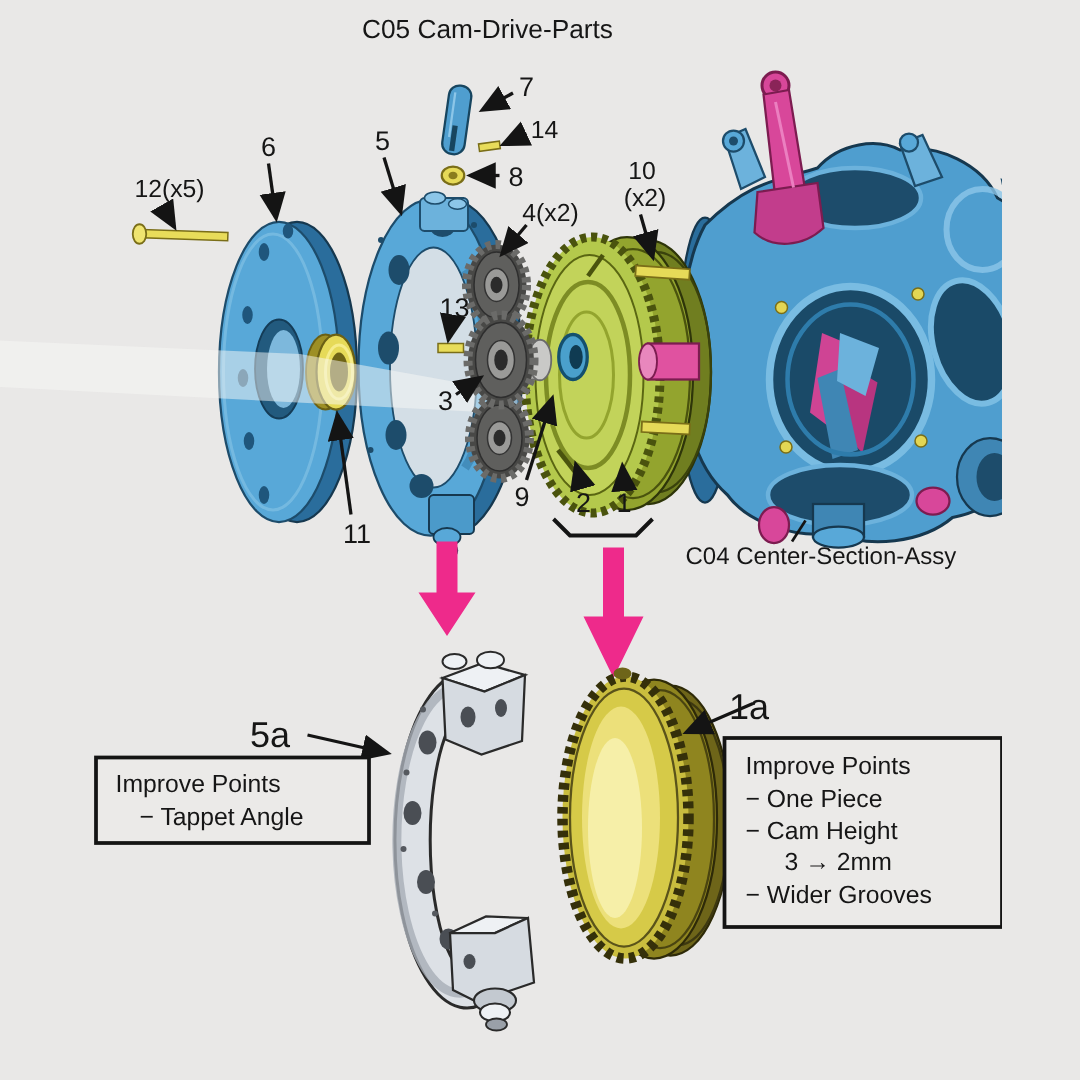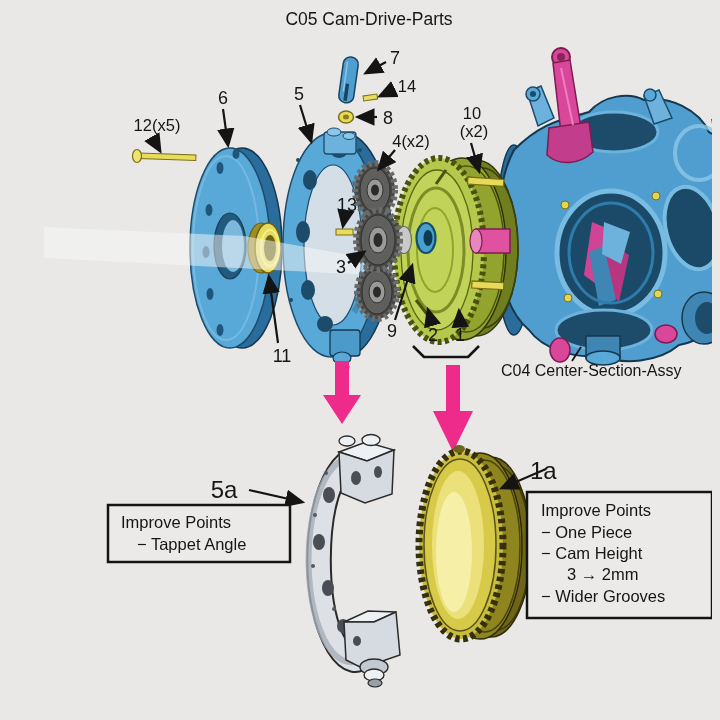--- a/index.html
+++ b/index.html
@@ -1,17 +1,17 @@
 <!DOCTYPE html>
 <html><head>
 <meta charset="utf-8">
 <style>
   html,body{margin:0;padding:0;background:#e9e8e7;}
   .stage{position:relative;width:668px;height:720px;background:#e9e8e7;overflow:hidden;
-         font-family:"Liberation Sans","DejaVu Sans",sans-serif;margin-left:44px;}
+         font-family:"Liberation Sans","DejaVu Sans",sans-serif;}
   svg{display:block;}
   text{fill:#161616;font-family:"Liberation Sans","DejaVu Sans",sans-serif;}
   .title{font-size:17.5px;}
   .lbl{font-size:18px;}
   .lbl-sm{font-size:16.5px;}
   .lbl-big{font-size:24px;}
   .c04lbl{font-size:16px;}
   .boxtext{font-size:16.5px;}
   .leader{stroke:#141414;stroke-width:2.2;fill:none;}
   .leader-plain{stroke:#141414;stroke-width:1.8;fill:none;}

